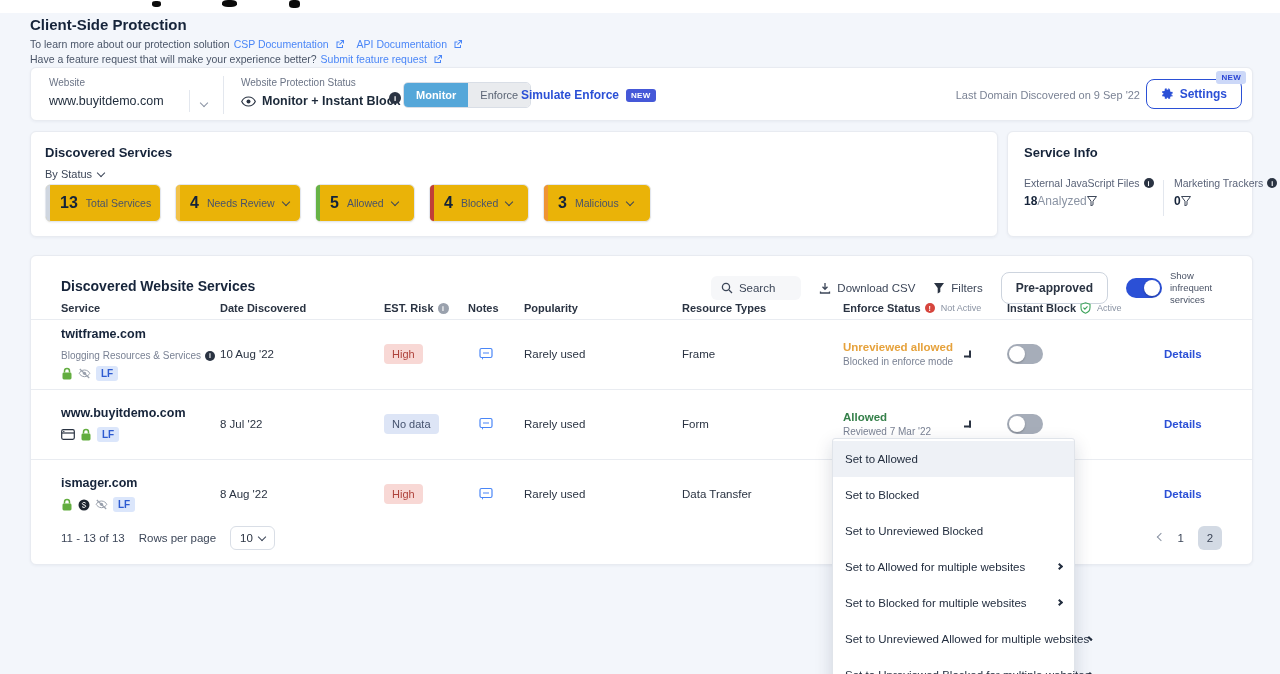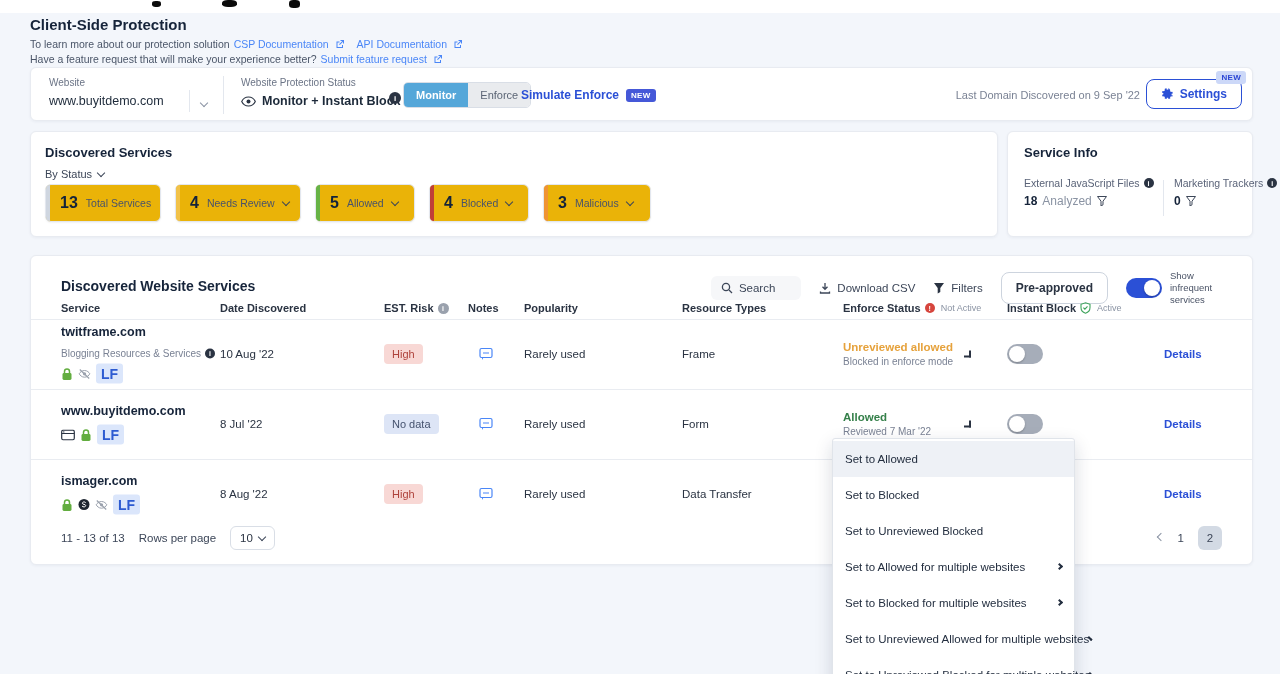--- a/index.html
+++ b/index.html
@@ -40,21 +40,21 @@
   .info-dot.red { background:#d6453d; }
 
   
   .stat-card { position:absolute; top:52px; height:38px; background:#eab308; border:1px solid #e3e7ee; border-radius:6px; display:flex; align-items:center; box-shadow:0 1px 2px rgba(25,39,80,.06); cursor:pointer; }
   .stat-accent { width:4px; height:100%; border-radius:6px 0 0 6px; }
   .stat-val { font-size:16px; font-weight:700; color:#13233a; margin:0 8px 0 10px; }
   .stat-lbl { font-size:10.5px; color:#49536a; margin-right:8px; }
 
   .panel-title { font-size:13px; font-weight:700; color:#16243a; }
   .si-lbl { font-size:10.5px; color:#5a6378; display:flex; align-items:center; gap:4px; white-space:nowrap; }
-  .si-val { font-size:12px; font-weight:700; color:#16243a; margin-top:5px; display:flex; align-items:center; gap:5px; }
+  .si-val { font-size:12px; font-weight:700; color:#16243a; margin-top:5px; display:flex; align-items:center; }
   .si-suffix { font-weight:400; color:#8a93a3; }
 
   
   .tbl-title { position:absolute; left:30px; top:22px; font-size:14px; font-weight:700; color:#16243a; }
   .toolbar { position:absolute; right:30px; top:14px; display:flex; align-items:center; gap:18px; }
   .tb-item { display:flex; align-items:center; gap:6px; font-size:11.5px; color:#3c4658; cursor:pointer; }
   .search-box { display:flex; align-items:center; gap:6px; background:#f6f7f9; border-radius:6px; padding:6px 26px 6px 10px; }
   .btn-preapproved { border:1px solid #cdd4de; background:#fff; border-radius:8px; font-size:12px; font-weight:700; color:#2a3342; padding:8px 14px; cursor:pointer; font-family:inherit; }
   .toggle { width:36px; height:20px; border-radius:10px; position:relative; cursor:pointer; flex:none; }
   .toggle .knob { position:absolute; top:2px; width:16px; height:16px; border-radius:50%; background:#fff; box-shadow:0 1px 2px rgba(0,0,0,.25); }
@@ -64,21 +64,21 @@
 
   .th { position:absolute; top:46px; font-size:11px; font-weight:700; color:#2a3342; display:flex; align-items:center; gap:4px; white-space:nowrap; }
   .th-sub { font-size:9px; font-weight:400; color:#8a93a3; margin-left:2px; }
   .hr { position:absolute; left:0; right:0; height:1px; background:#e9ecf1; }
 
   .row { position:absolute; left:0; right:0; height:70px; }
   .cell { position:absolute; top:50%; transform:translateY(-50%); font-size:11.5px; color:#2a3342; white-space:nowrap; }
   .svc-name { font-size:12.5px; font-weight:700; color:#16243a; }
   .svc-cat { font-size:10px; color:#7a8294; margin-top:9px; display:flex; align-items:center; gap:4px; }
   .svc-icons { display:flex; align-items:center; gap:5px; margin-top:5px; }
-  .lf-badge { background:#dbe6fb; color:#2d5bd1; font-size:14px; font-weight:700; padding:2px 5px; border-radius:3px; }
+  .lf-badge { background:#dbe6fb; color:#2d5bd1; font-size:10px; font-weight:700; padding:2px 5px; border-radius:3px; }
   .risk-badge { font-size:11px; padding:4px 8px; border-radius:4px; }
   .risk-high { background:#f8d8d5; color:#ae423b; }
   .risk-nodata { background:#dde5f6; color:#45526e; }
   .enf-status { font-size:11.5px; font-weight:700; }
   .enf-amber { color:#e6a23c; } .enf-green { color:#35804a; }
   .enf-sub { font-size:10px; font-weight:400; color:#7a8294; margin-top:3px; }
   .details-link { font-size:11.5px; font-weight:700; color:#2b50d6; cursor:pointer; }
 
   .pag-left { position:absolute; left:30px; bottom:14px; display:flex; align-items:center; gap:14px; font-size:11.5px; color:#3c4658; }
   .rpp-box { display:flex; align-items:center; gap:6px; border:1px solid #d9dee6; border-radius:6px; padding:5px 9px; font-size:11.5px; color:#2a3342; cursor:pointer; }

